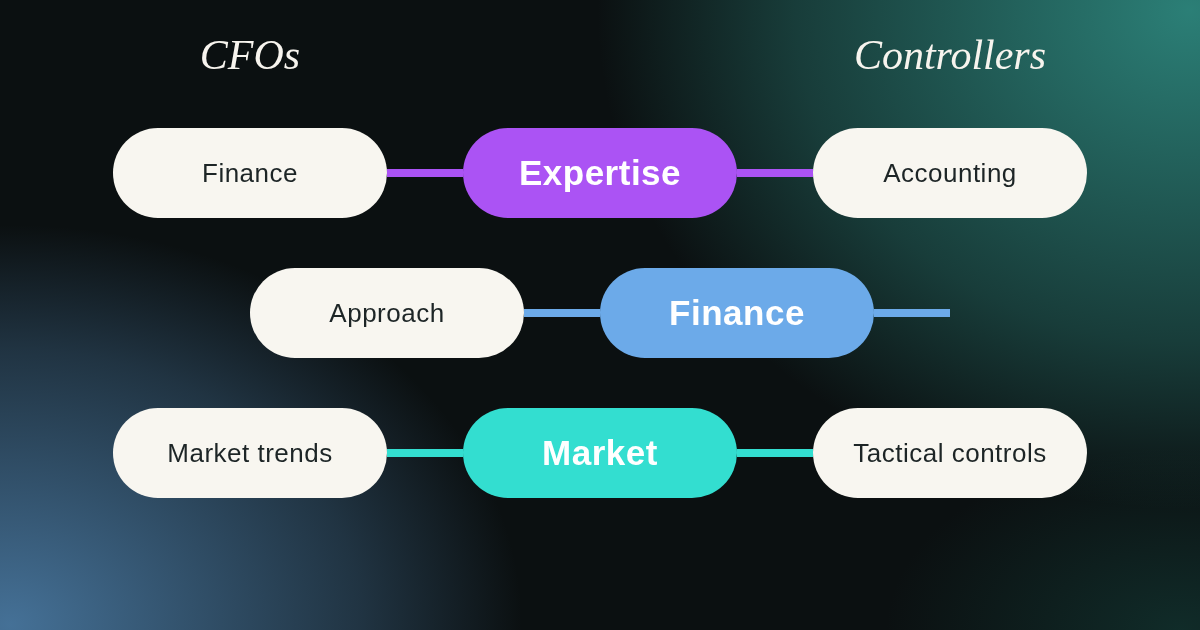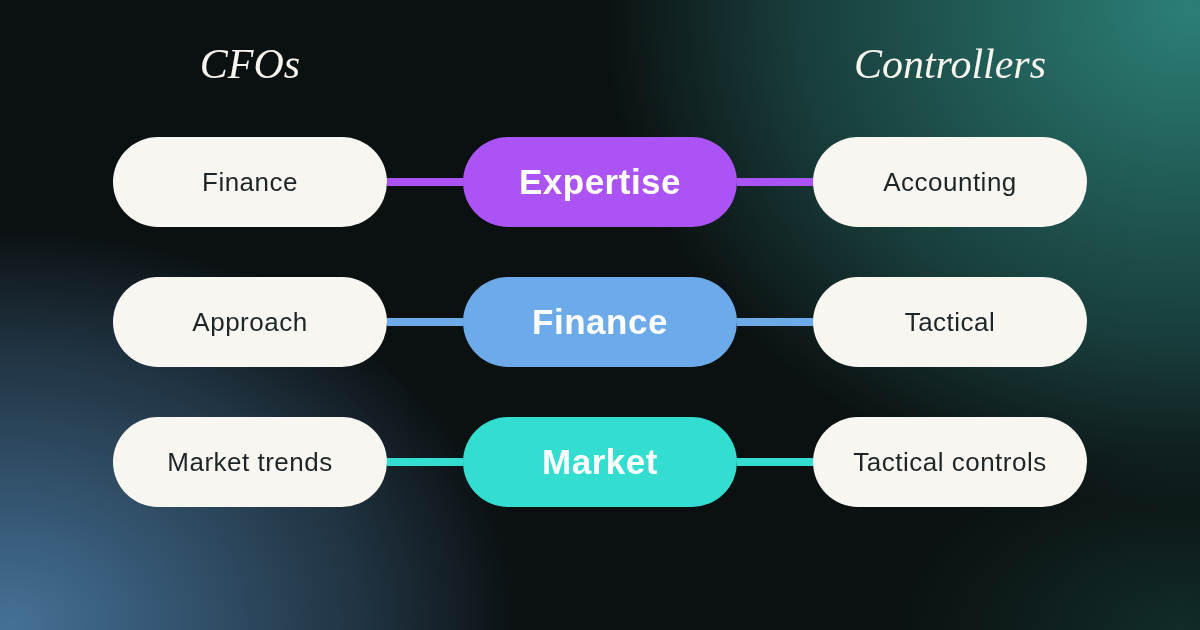--- a/index.html
+++ b/index.html
@@ -3,21 +3,21 @@
 <meta charset="utf-8">
 <style>
   html, body { margin: 0; padding: 0; }
   body { width: 1200px; height: 630px; overflow: hidden; font-family: "Liberation Sans", sans-serif; }
 
   .canvas {
     position: relative;
     width: 1200px;
     height: 630px;
     box-sizing: border-box;
-    padding-top: 36px;
+    padding-top: 27px;
     background:
       radial-gradient(ellipse 760px 640px at 1190px 10px, rgba(45,133,124,0.95) 0%, rgba(45,133,124,0.38) 52%, rgba(45,133,124,0) 78%),
       radial-gradient(ellipse 640px 500px at 10px 625px, rgba(72,118,158,0.95) 0%, rgba(72,118,158,0.35) 55%, rgba(72,118,158,0) 80%),
       radial-gradient(ellipse 420px 260px at 1180px 630px, rgba(23,77,70,0.45) 0%, rgba(23,77,70,0) 70%),
       #0b1011;
   }
 
   .header-row {
     display: flex;
     justify-content: center;
@@ -111,23 +111,20 @@
 
     <div class="row">
       <div class="pill light">
         <span class="pill-label">Approach</span>
       </div>
       <div class="connector" style="background: rgb(108, 170, 233);"></div>
       <div class="pill accent" style="background: rgb(108, 170, 233);">
         <span class="pill-label">Finance</span>
       </div>
       <div class="connector" style="background: rgb(108, 170, 233);"></div>
-      <div class="pill light">
-        <span class="pill-label">Tactical</span>
-      </div>
     </div>
 
     <div class="row">
       <div class="pill light">
         <span class="pill-label">Market trends</span>
       </div>
       <div class="connector" style="background: rgb(51, 222, 208);"></div>
       <div class="pill accent" style="background: rgb(51, 222, 208);">
         <span class="pill-label">Market</span>
       </div>

